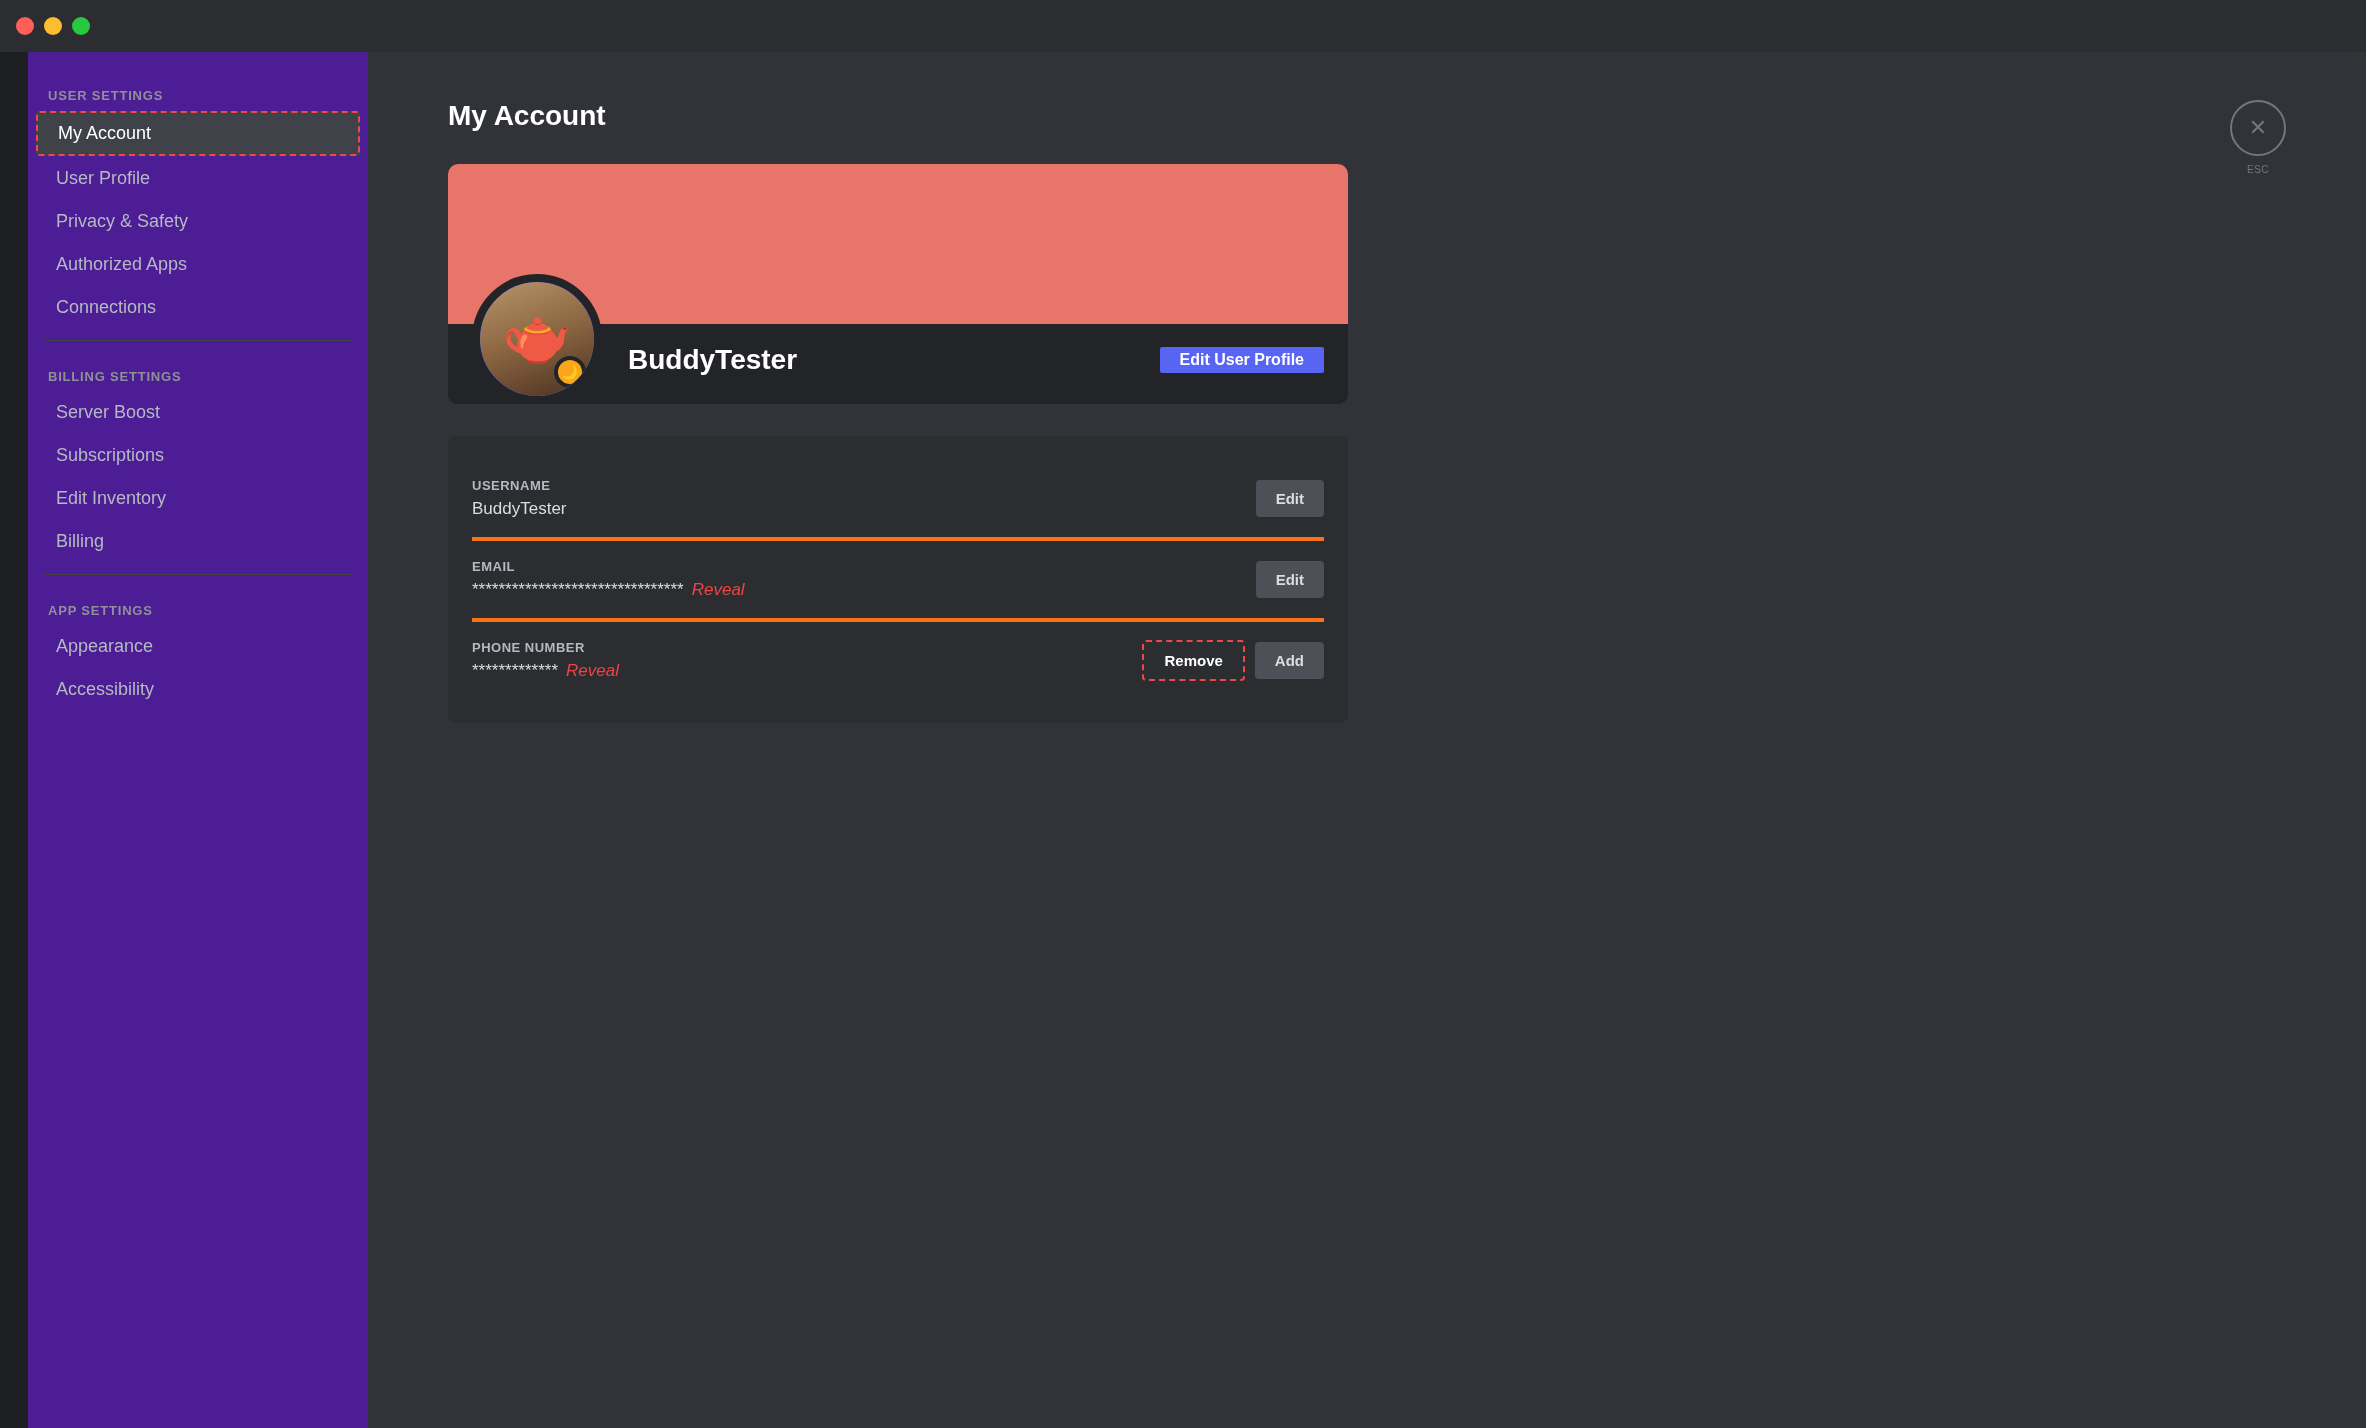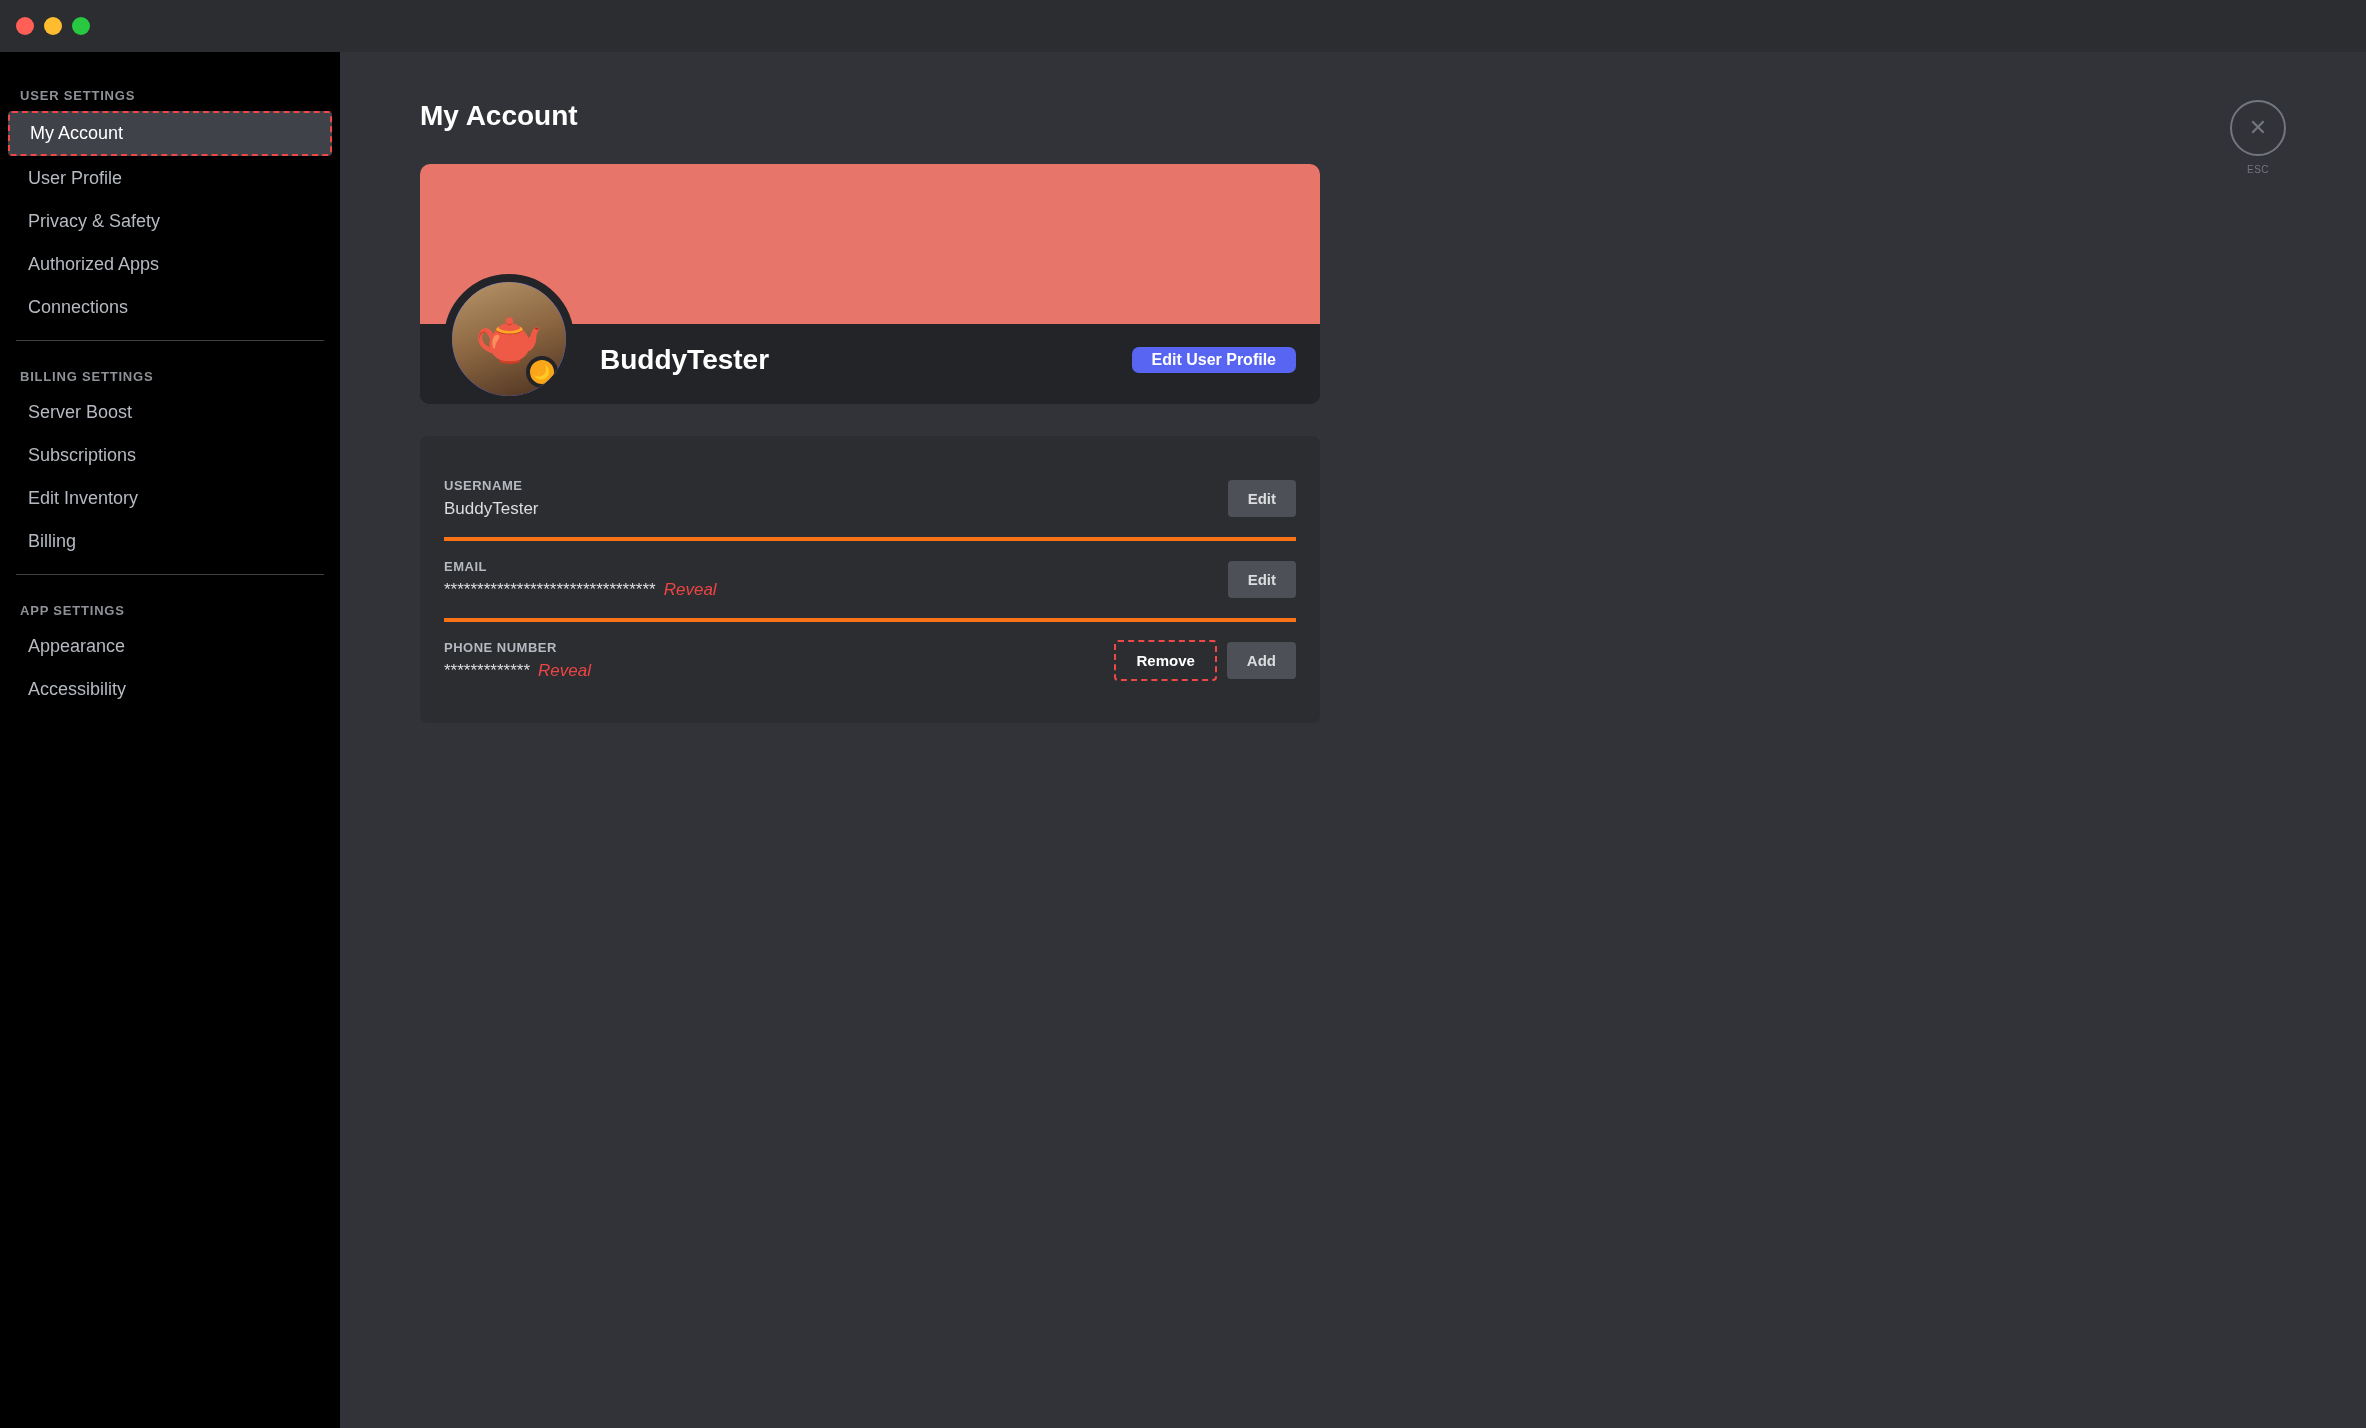--- a/index.html
+++ b/index.html
@@ -41,25 +41,26 @@
     
     .app-container {
       position: absolute;
       top: 52px; left: 0; right: 0; bottom: 0;
       display: flex;
     }
 
     
     .sidebar {
       width: 340px;
-      background: #000000;
+      background: #4c1d95;
       height: 100%;
       overflow-y: auto;
       padding: 20px 0;
       flex-shrink: 0;
+      margin-left: 28px;
     }
 
     .sidebar-section-label {
       font-size: 13px;
       font-weight: 700;
       color: #8e9297;
       text-transform: uppercase;
       letter-spacing: 0.8px;
       padding: 16px 20px 6px 20px;
     }
@@ -168,21 +169,21 @@
     .profile-username {
       font-size: 28px;
       font-weight: 800;
       color: #ffffff;
     }
 
     .edit-profile-btn {
       background: #5865f2;
       color: #ffffff;
       border: none;
-      border-radius: 7px;
+      border-radius: 2px;
       padding: 4px 20px;
       font-size: 16px;
       font-weight: 600;
       cursor: pointer;
       white-space: nowrap;
     }
 
     
     .account-details {
       background: #2b2d31;

